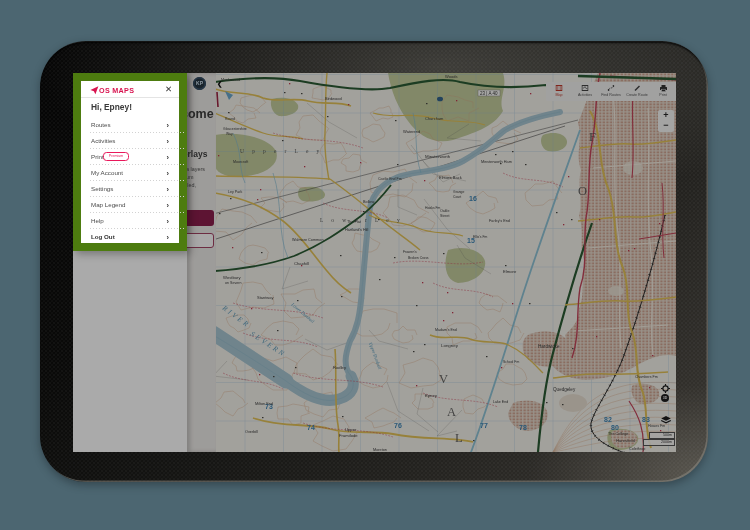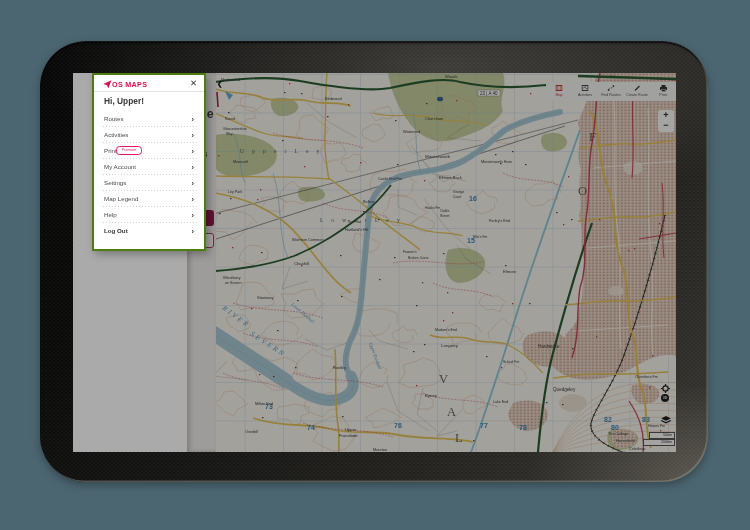--- a/index.html
+++ b/index.html
@@ -41,21 +41,21 @@
 
 .zoomc{position:absolute;left:585px;top:37px;width:16px;height:22px;background:#f6f6f5;border-radius:2px;z-index:2;
  color:#2b2b2b;font-size:9px;line-height:10px;text-align:center;font-weight:bold;}
 
 .rbtn{position:absolute;z-index:2;}
 
 .scalebox{position:absolute;z-index:2;background:rgba(248,248,246,0.85);border:0.5px solid #555;color:#333;font-size:3.6px;text-align:right;padding-right:2px;}
 
 .overlay{position:absolute;left:0;top:0;width:603px;height:379px;background:rgba(0,0,0,0.335);z-index:3;}
 
-.menu{position:absolute;left:0px;top:0px;width:114px;height:178px;background:#ffffff;border:2px solid #4d7c0f;box-sizing:border-box;z-index:4;box-shadow:3px 3px 8px rgba(0,0,0,0.3);margin-left:19px;}
+.menu{position:absolute;left:0px;top:0px;width:114px;height:178px;background:#ffffff;border:8px solid #4d7c0f;box-sizing:border-box;z-index:4;box-shadow:3px 3px 8px rgba(0,0,0,0.3);}
 .mhead{position:absolute;left:0;top:0;width:100%;height:16px;border-bottom:1px solid #e4e4e4;}
 .mlogo{position:absolute;left:7px;top:3.5px;width:70px;height:10px;}
 .mx{position:absolute;right:7px;top:2.5px;font-size:8.5px;color:#333;}
 .hikate{position:absolute;left:10px;top:21px;font-size:8.4px;font-weight:bold;color:#383838;}
 .mitem{position:absolute;left:10px;width:92px;font-size:6.2px;color:#4b4b4b;}
 .mchev{position:absolute;right:10px;font-size:7.5px;color:#333;font-weight:bold;}
 .msep{position:absolute;left:9px;width:94px;height:1px;background:repeating-linear-gradient(90deg,#d2d2d2 0px,#d2d2d2 1px,rgba(0,0,0,0) 1px,rgba(0,0,0,0) 3px);}
 .pill{position:absolute;left:22px;width:24px;height:7px;border:0.8px solid #e9185b;border-radius:3.5px;color:#e9185b;font-size:3.6px;text-align:center;line-height:7px;}
 </style>
 </head>
@@ -480,21 +480,21 @@
 <div class="scalebox" style="left:570px;top:365.5px;width:28px;height:5.5px;">2000m</div>
 <div class="overlay"></div>
 <div class="menu">
   <div class="mhead">
     <svg class="mlogo" viewBox="0 0 70 10">
       <path d="M2.4 5.1 L10.4 1.2 L7.4 9.3 L5.9 6.2 Z" fill="#d8134f"></path>
       <text x="11" y="7.6" font-family="Liberation Sans" font-size="7.2" font-weight="bold" fill="#d8134f" letter-spacing="0.3">OS MAPS</text>
     </svg>
     <span class="mx">✕</span>
   </div>
-  <div class="hikate">Hi, Upper!</div>
+  <div class="hikate">Hi, Epney!</div>
   <div class="mitem" style="top:40px;">Routes</div>
         <div class="mchev" style="top:40px;">›</div>
   <div class="msep" style="top:51px;"></div>
   <div class="mitem" style="top:56px;">Activities</div>
         <div class="mchev" style="top:56px;">›</div>
   <div class="msep" style="top:67px;"></div>
   <div class="mitem" style="top:72px;">Print</div>
         <div class="pill" style="top:71px;">Premium</div>
         <div class="mchev" style="top:72px;">›</div>
   <div class="msep" style="top:83px;"></div>

